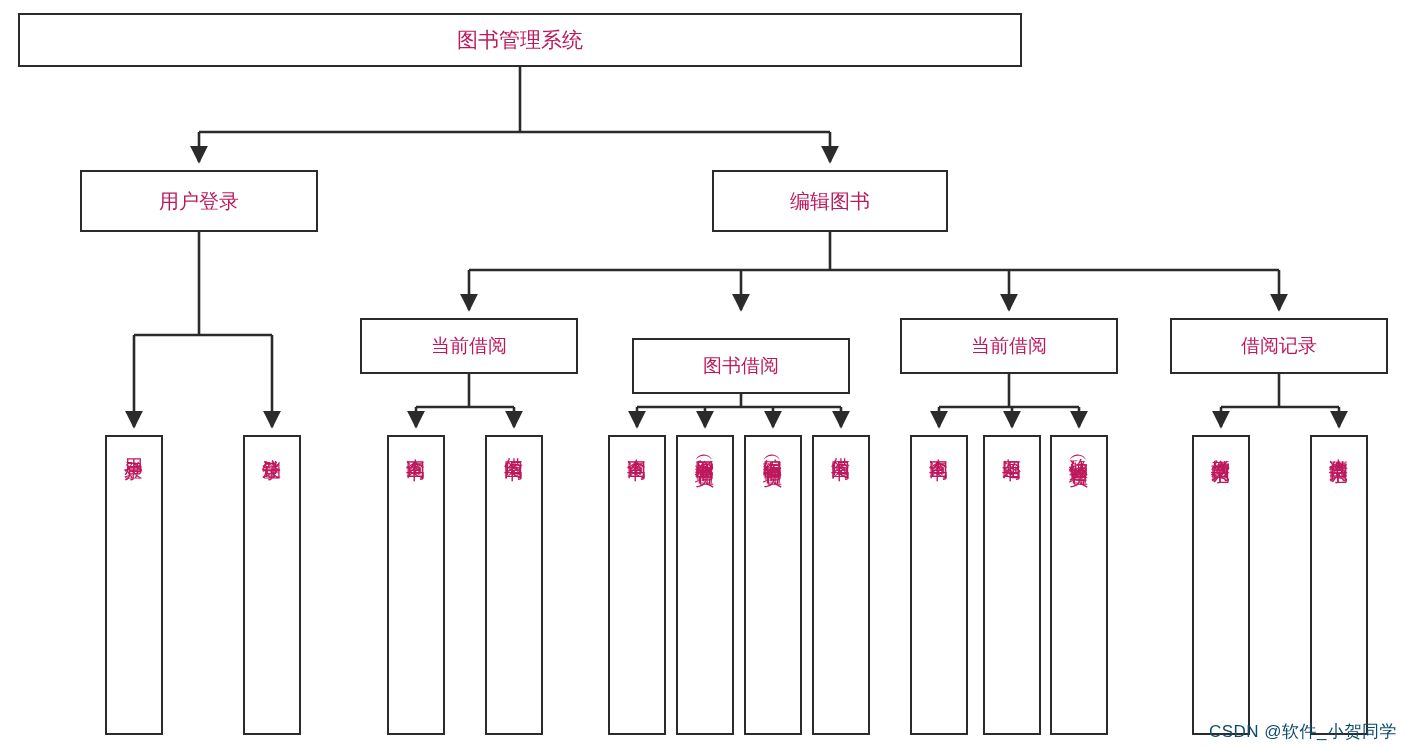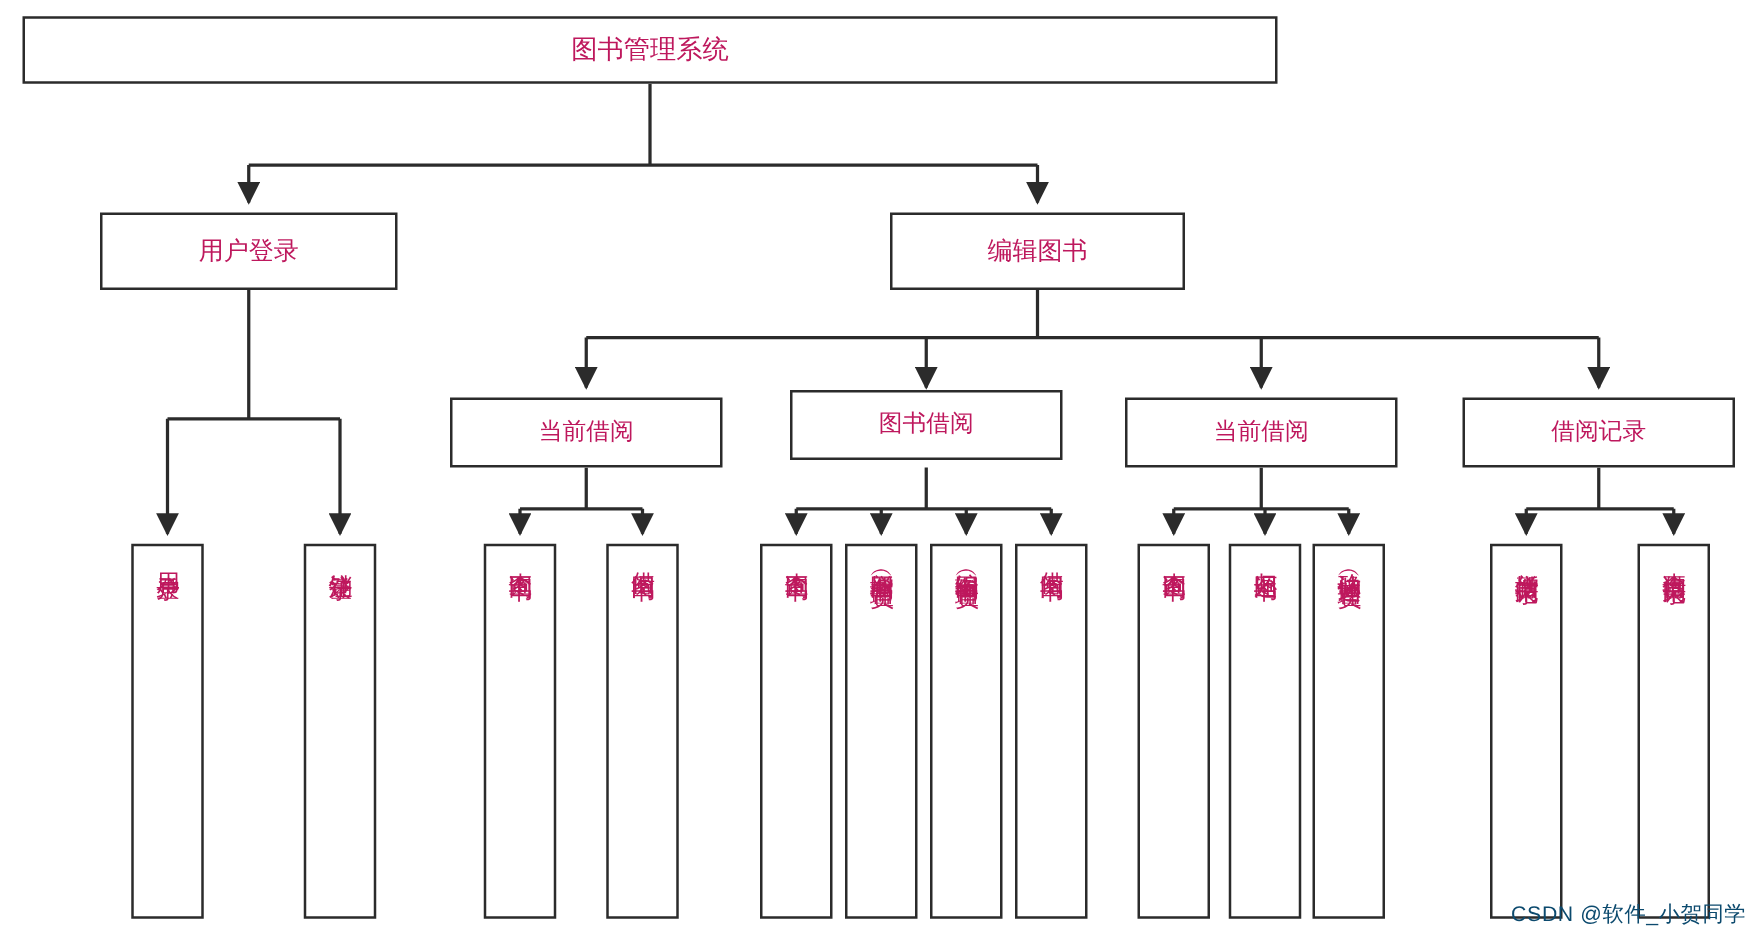--- a/index.html
+++ b/index.html
@@ -127,21 +127,21 @@
   <div class="node lvl1" style="left:80px; top:170px; width:238px; height:62px;">
     <span class="label">用户登录</span>
   </div>
   <div class="node lvl1" style="left:712px; top:170px; width:236px; height:62px;">
     <span class="label">编辑图书</span>
   </div>
 
   <div class="node lvl2" style="left:360px; top:318px; width:218px; height:56px;">
     <span class="label">当前借阅</span>
   </div>
-  <div class="node lvl2" style="left:632px; top:312px; width:218px; height:56px;">
+  <div class="node lvl2" style="left:632px; top:338px; width:218px; height:56px;">
     <span class="label">图书借阅</span>
   </div>
   <div class="node lvl2" style="left:900px; top:318px; width:218px; height:56px;">
     <span class="label">当前借阅</span>
   </div>
   <div class="node lvl2" style="left:1170px; top:318px; width:218px; height:56px;">
     <span class="label">借阅记录</span>
   </div>
 
   <div class="node leaf" style="left:105px; top:435px; width:58px; height:300px;">

